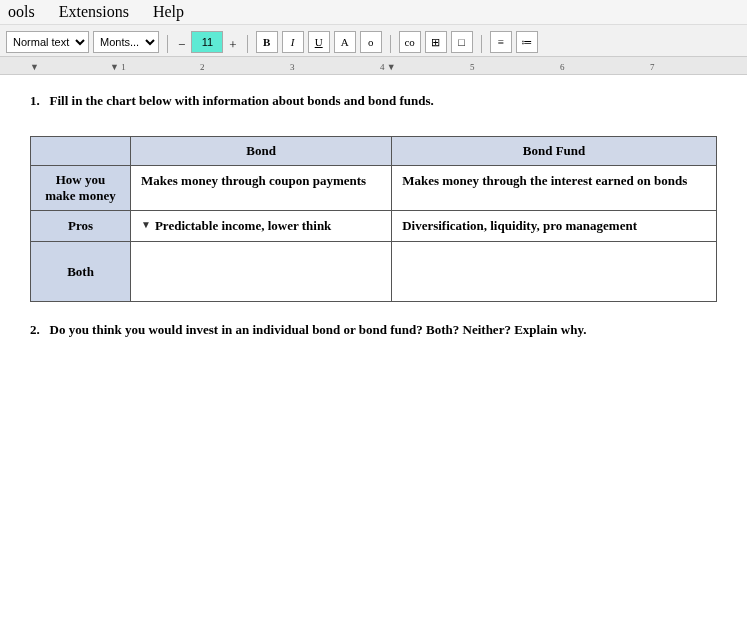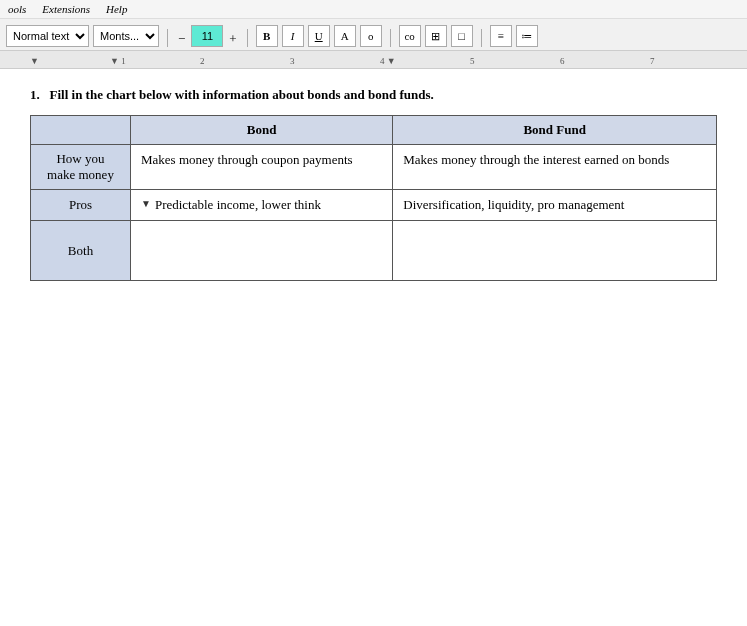--- a/index.html
+++ b/index.html
@@ -92,38 +92,39 @@
 
     
     .page {
       background: white;
       padding: 18px 30px 18px 30px;
     }
 
     
     .instruction {
       font-size: 13px;
-      margin-bottom: 12px;
+      margin-bottom: 27px;
     }
     .instruction strong {
       font-weight: bold;
     }
 
     
     .chart-table {
       border-collapse: collapse;
       width: 100%;
       margin-bottom: 18px;
       padding-left: 11px;
     }
     .chart-table td, .chart-table th {
       border: 1px solid #555;
       padding: 6px 10px;
       vertical-align: top;
       font-size: 13px;
+      font-weight: bold;
     }
     .chart-table th {
       background: #d0d8e8;
       text-align: center;
       font-weight: bold;
       font-size: 13px;
     }
     .chart-table .row-header {
       background: #ccd6e8;
       font-size: 13px;
@@ -158,26 +159,25 @@
       font-size: 13px;
       line-height: 1.5;
     }
     .question2 strong {
       font-weight: bold;
     }
 
     
     .menu-bar {
       display: flex;
-      gap: 16px;
-      font-size: 11px;
+      gap: 24px;
+      font-size: 16px;
       padding: 3px 8px;
       background: #f5f5f5;
       border-bottom: 1px solid #ddd;
-      font-style: italic;
     }
   </style>
 </head>
 <body>
 
 <div class="menu-bar">
   <span>ools</span>
   <span>Extensions</span>
   <span>Help</span>
 </div>
@@ -275,14 +275,21 @@
         <td>
           <span class="cell-content"></span>
         </td>
         <td>
           <span class="cell-content"></span>
         </td>
       </tr>
     </tbody>
   </table>
 
+  <div class="question2">
+    <strong>
+      <span>2.</span>
+      &nbsp;
+      <span>Do you think you would invest in an individual bond or bond fund? Both? Neither? Explain why.</span>
+    </strong>
+  </div>
 
 </div>
 
 </body></html>

